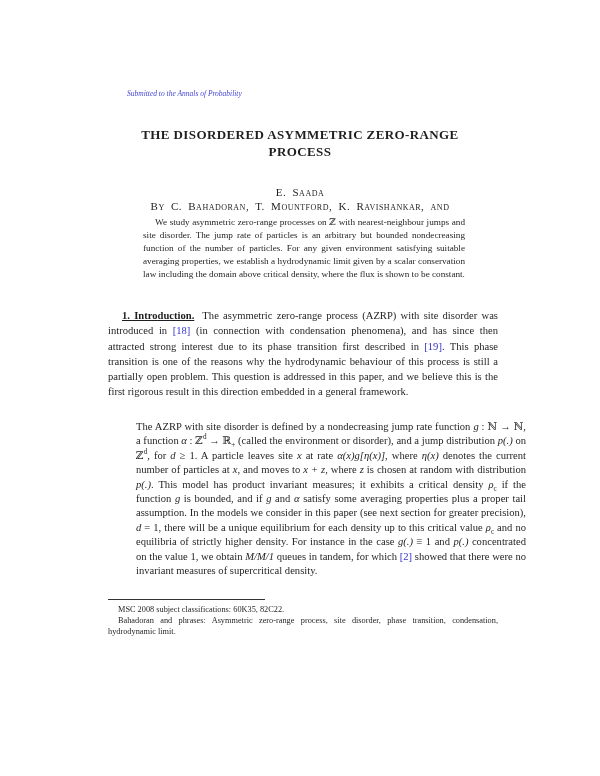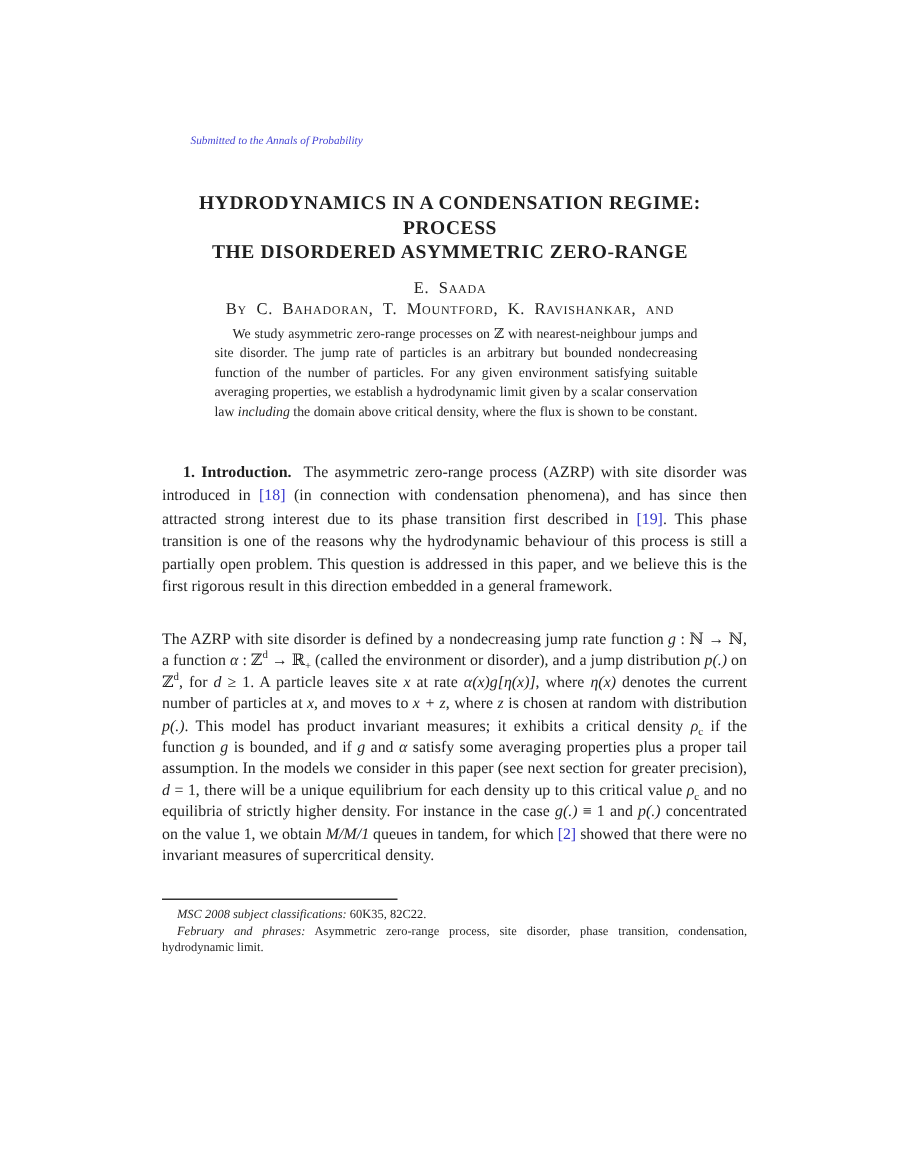--- a/index.html
+++ b/index.html
@@ -20,74 +20,73 @@
   }
   .abstract{
     position:absolute;top:216px;left:143px;width:322px;
     font-size:9.2px;line-height:13.1px;text-align:justify;text-indent:12px;
   }
   .body-par{
     position:absolute;left:108px;width:390px;
     font-size:10.6px;text-align:justify;
   }
   .p1{top:308px;line-height:15.3px;text-indent:14px;}
-  .p2{top:420px;line-height:14.4px;}
+  .p2{top:420px;line-height:14.4px;margin-left:28px;}
   .footnote-rule{
     position:absolute;left:108px;top:599px;width:157px;height:0;
     border-top:1px solid #333333;
   }
   .footnotes{
     position:absolute;left:108px;top:604px;width:390px;
     font-size:8.3px;line-height:11px;text-align:justify;
   }
   .footnotes p{margin:0;text-indent:10px;}
   .pagenum{
     position:absolute;top:650px;left:0;width:600px;text-align:center;font-size:9.5px;
   }
   .footer{
     position:absolute;top:663px;left:0;width:600px;text-align:center;
     font-family:Liberation Serif, serif;font-size:8.9px;color:#1f1f1f;
   }
   
   .k-t{font-style:normal;}
   .k-i{font-style:italic;}
-  .k-b{font-weight:bold;margin-right:4px;}
-  .k-it{font-style:italic;}
+  .k-b{font-weight:bold;margin-right:4px;text-decoration:underline;}
+  .k-it{}
   .k-cite{color:#3333cc;}
   .k-sup{font-size:68%;vertical-align:super;line-height:0;}
   .k-sub{font-size:68%;vertical-align:sub;line-height:0;}
 </style>
 </head>
 <body>
 
 <div class="page">
 
   <div class="journal-header">Submitted to the Annals of Probability</div>
 
   <div class="title">
-    <div>HYDRODYNAMICS IN A CONDENSATION REGIME:</div>
+    <div>THE DISORDERED ASYMMETRIC ZERO-RANGE</div>
     <div>PROCESS</div>
-    <div>THE DISORDERED ASYMMETRIC ZERO-RANGE</div>
   </div>
 
   <div class="byline">
     <div>E. Saada</div>
     <div>By C. Bahadoran, T. Mountford, K. Ravishankar, and</div>
   </div>
 
   <div class="abstract"><span class="k-t">We study asymmetric zero-range processes on ℤ with nearest-neighbour jumps and site disorder. The jump rate of particles is an arbitrary but bounded nondecreasing function of the number of particles. For any given environment satisfying suitable averaging properties, we establish a hydrodynamic limit given by a scalar conservation law </span><span class="k-it">including</span><span class="k-t"> the domain above critical density, where the flux is shown to be constant.</span></div>
 
   <div class="body-par p1"><span class="k-b">1. Introduction.</span><span class="k-t"> The asymmetric zero-range process (AZRP) with site disorder was introduced in </span><span class="k-cite">[18]</span><span class="k-t"> (in connection with condensation phenomena), and has since then attracted strong interest due to its phase transition first described in </span><span class="k-cite">[19]</span><span class="k-t">. This phase transition is one of the reasons why the hydrodynamic behaviour of this process is still a partially open problem. This question is addressed in this paper, and we believe this is the first rigorous result in this direction embedded in a general framework.</span></div>
 
   <div class="body-par p2"><span class="k-t">The AZRP with site disorder is defined by a nondecreasing jump rate function </span><span class="k-i">g</span><span class="k-t"> : ℕ → ℕ, a function </span><span class="k-i">α</span><span class="k-t"> : ℤ</span><span class="k-sup">d</span><span class="k-t"> → ℝ</span><span class="k-sub">+</span><span class="k-t"> (called the environment or disorder), and a jump distribution </span><span class="k-i">p(.)</span><span class="k-t"> on ℤ</span><span class="k-sup">d</span><span class="k-t">, for </span><span class="k-i">d</span><span class="k-t"> ≥ 1. A particle leaves site </span><span class="k-i">x</span><span class="k-t"> at rate </span><span class="k-i">α(x)g[η(x)]</span><span class="k-t">, where </span><span class="k-i">η(x)</span><span class="k-t"> denotes the current number of particles at </span><span class="k-i">x</span><span class="k-t">, and moves to </span><span class="k-i">x + z</span><span class="k-t">, where </span><span class="k-i">z</span><span class="k-t"> is chosen at random with distribution </span><span class="k-i">p(.)</span><span class="k-t">. This model has product invariant measures; it exhibits a critical density </span><span class="k-i">ρ</span><span class="k-sub">c</span><span class="k-t"> if the function </span><span class="k-i">g</span><span class="k-t"> is bounded, and if </span><span class="k-i">g</span><span class="k-t"> and </span><span class="k-i">α</span><span class="k-t"> satisfy some averaging properties plus a proper tail assumption. In the models we consider in this paper (see next section for greater precision), </span><span class="k-i">d</span><span class="k-t"> = 1, there will be a unique equilibrium for each density up to this critical value </span><span class="k-i">ρ</span><span class="k-sub">c</span><span class="k-t"> and no equilibria of strictly higher density. For instance in the case </span><span class="k-i">g(.)</span><span class="k-t"> ≡ 1 and </span><span class="k-i">p(.)</span><span class="k-t"> concentrated on the value 1, we obtain </span><span class="k-i">M/M/1</span><span class="k-t"> queues in tandem, for which </span><span class="k-cite">[2]</span><span class="k-t"> showed that there were no invariant measures of supercritical density.</span></div>
 
   <div class="footnote-rule"></div>
 
   <div class="footnotes">
     <p><span class="k-it">MSC 2008 subject classifications:</span><span class="k-t"> 60K35, 82C22.</span></p>
-    <p><span class="k-it">February and phrases:</span><span class="k-t"> Asymmetric zero-range process, site disorder, phase transition, condensation, hydrodynamic limit.</span></p>
+    <p><span class="k-it">Bahadoran and phrases:</span><span class="k-t"> Asymmetric zero-range process, site disorder, phase transition, condensation, hydrodynamic limit.</span></p>
   </div>
 
   <div class="pagenum">1</div>
 
   <div class="footer">imsart-aop ver. 2014/10/16 file: hdlzrp_190219.tex date: February 22, 2019</div>
 
 </div>
 
 </body></html>

